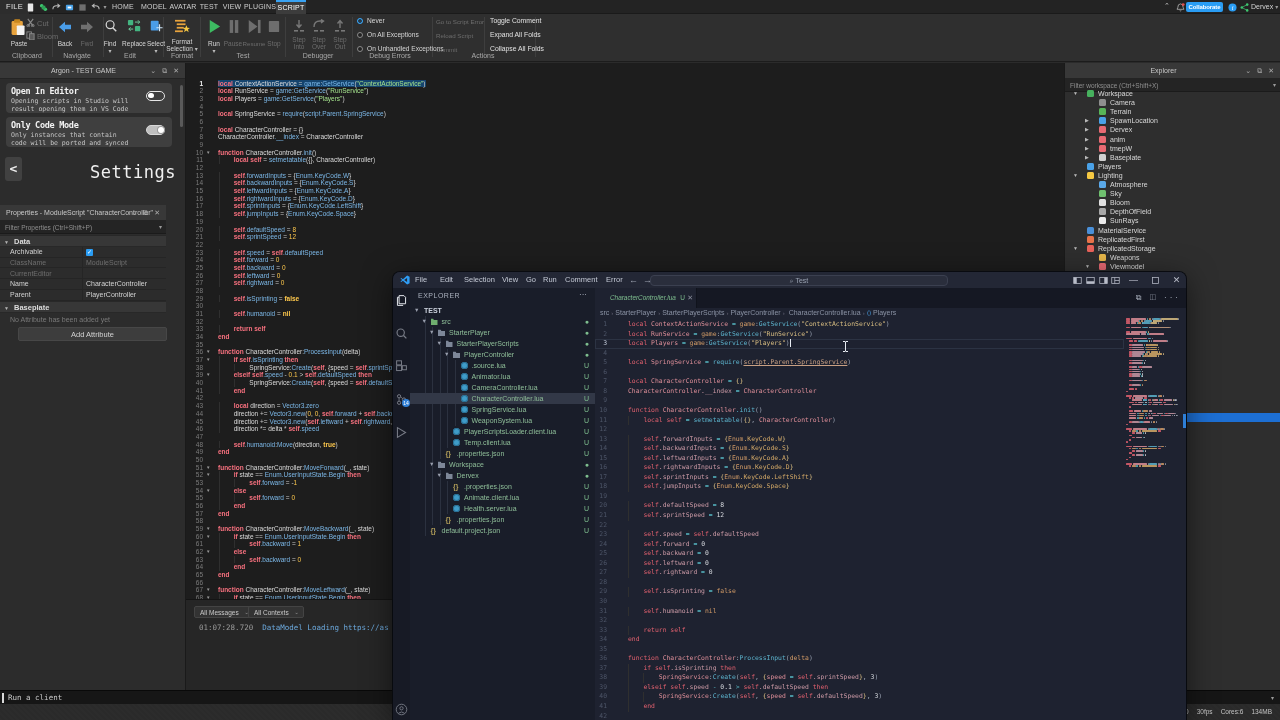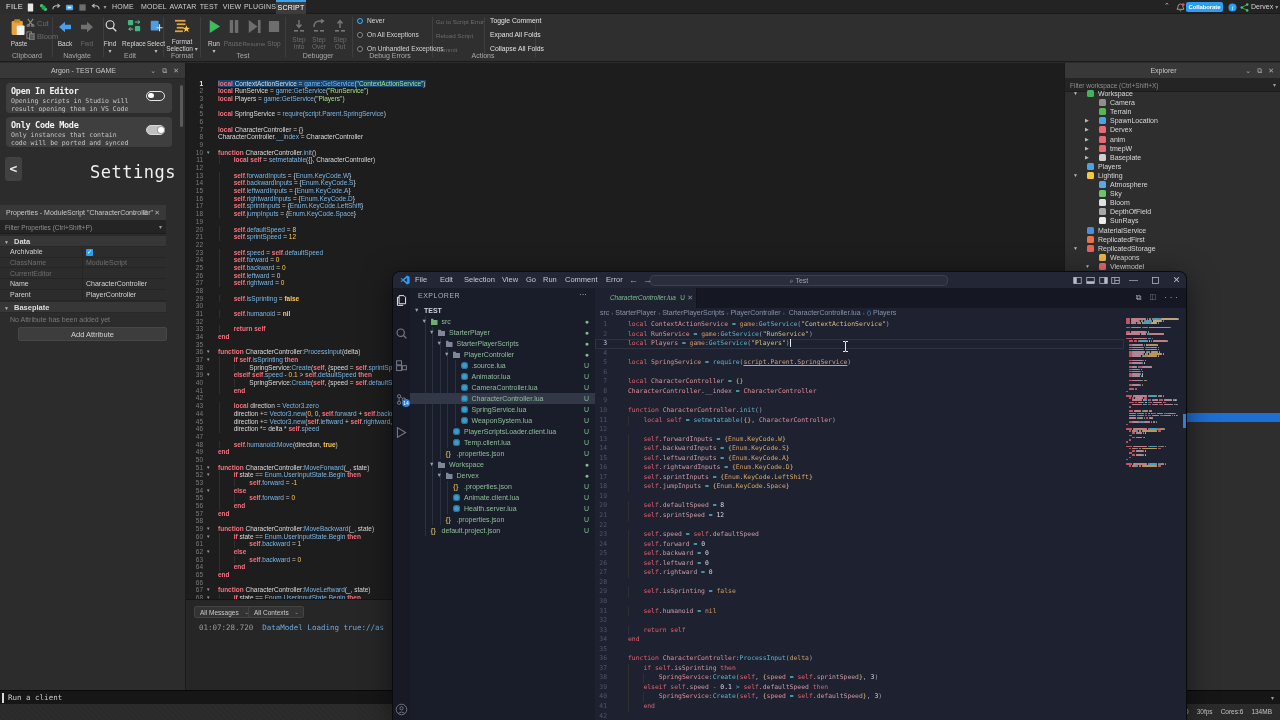--- a/index.html
+++ b/index.html
@@ -779,21 +779,21 @@
           <span class="fold">▼</span>
           <span class="iguide" style="left:32.5px;top:0;height:7.68px"></span>
           <span class="ltext" style="padding-left:15.65px"><span class="tk-kw">if </span><span class="tk-par">state </span><span class="tk-op">== </span><span class="tk-glob">Enum</span><span class="tk-en">.UserInputState.Begin</span><span class="tk-kw"> then</span></span>
         </div>
       </div>
   </div>
 
   <div id="output" class="abs">
     <div class="out-btn" style="left:8px"><span>All Messages</span><span class="bc">⌄</span></div>
     <div class="out-btn" style="left:62px"><span>All Contexts</span><span class="bc">⌄</span></div>
-    <div id="out-log"><span class="t">01:07:28.720</span><span class="m">  <span>DataModel Loading true://as</span></span></div>
+    <div id="out-log"><span class="t">01:07:28.720</span><span class="m">  <span>DataModel Loading https://as</span></span></div>
   </div>
 
   <div id="explorer" class="abs">
     <div class="panel-title"><span>Explorer</span>
       <span class="pt-icons"><span>⌄</span> <span>⧉</span> <span>✕</span></span>
     </div>
     <div class="filter-row" style="top:16px"><span>Filter workspace (Ctrl+Shift+X)</span><span class="fr-caret">▾</span></div>
     <div id="expl-tree">
         <div class="xrow" style="top: 26px;">
           <span class="xarrow" style="left:8px">▼</span>

